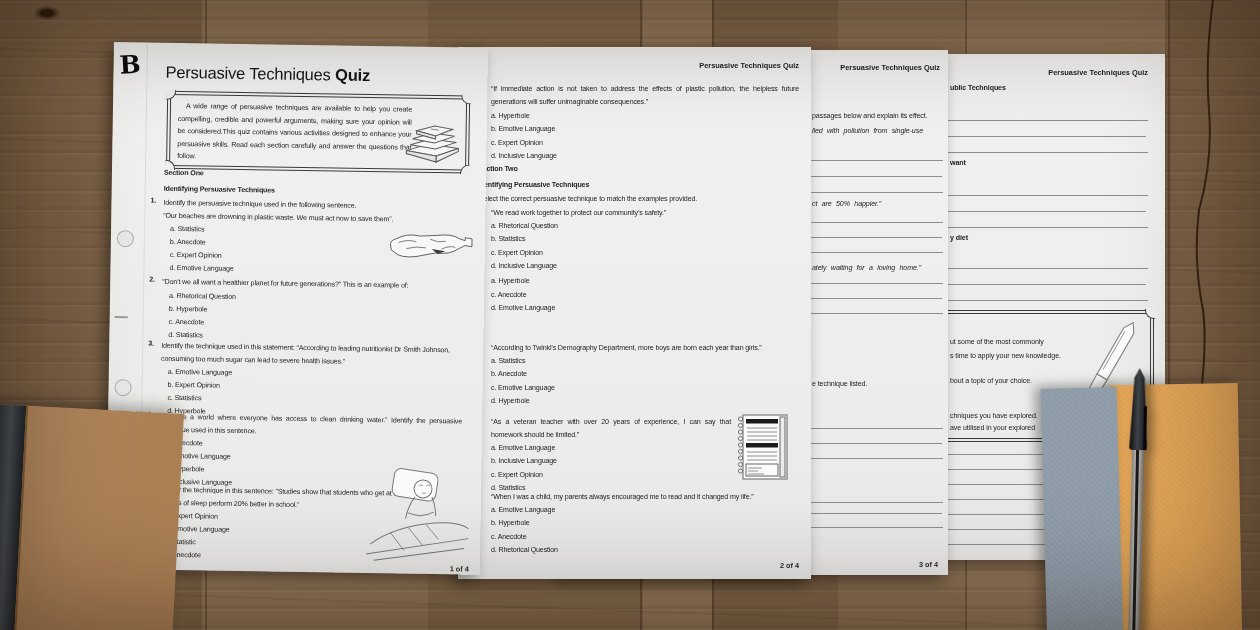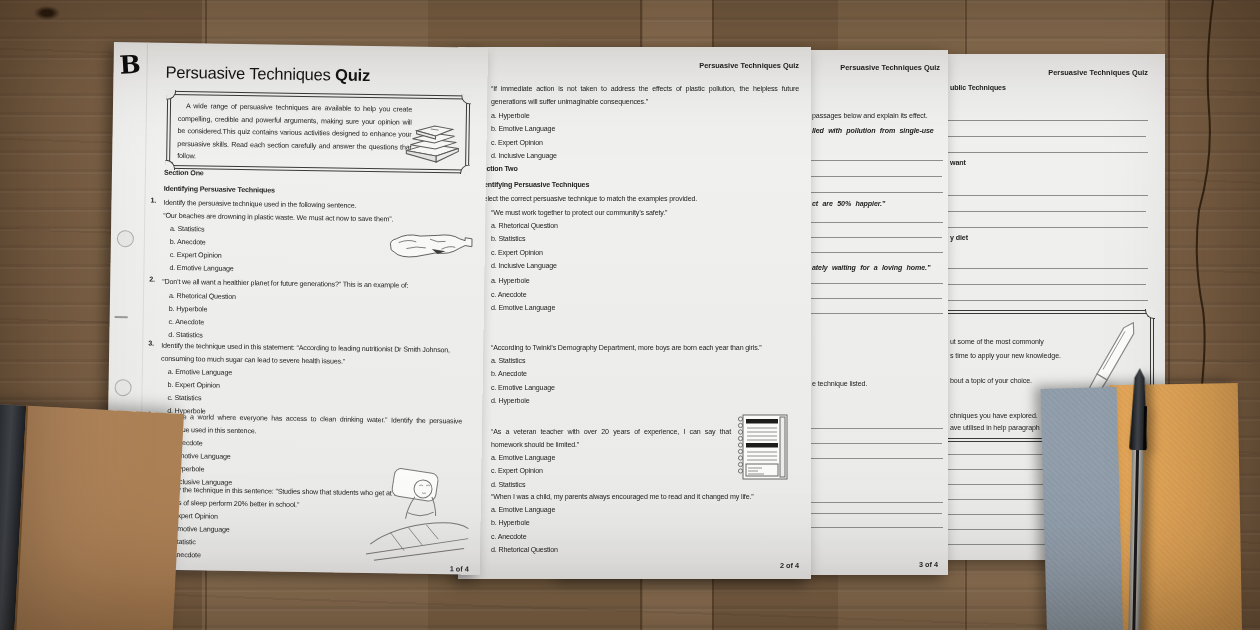--- a/index.html
+++ b/index.html
@@ -56,21 +56,21 @@
 
   
   #page2{left:458px;top:47px;width:353px;height:532px;z-index:13;}
   .q2block{position:absolute;left:33px;width:308px;font-size:7.1px;letter-spacing:-0.15px;color:#232323;}
   .quote{line-height:12.8px;}
 
   
   #page3{left:560px;top:50px;width:388px;height:525px;z-index:12;}
   #page4{left:700px;top:54px;width:465px;height:506px;z-index:11;}
   .frag{position:absolute;font-size:7.1px;letter-spacing:-0.1px;color:#232323;white-space:nowrap;}
-  .fragq{font-weight:bold;font-style:italic;word-spacing:2.5px;}
+  .fragq{font-weight:normal;font-style:italic;word-spacing:2.5px;}
 
   
   #nbTan{position:absolute;left:-60px;top:414px;width:244px;height:280px;transform:rotate(3deg);transform-origin:100% 0;
          z-index:22;background:linear-gradient(100deg,#bb9065,#ac8055 75%);box-shadow:-8px -4px 16px rgba(0,0,0,0.35);}
   #nbTan .spine{position:absolute;left:54px;top:0;width:32px;height:100%;
          background:linear-gradient(90deg,#262c33,#49505a 55%,#1e2329);}
   #nbTan .edge{position:absolute;left:86px;top:0;width:2px;height:100%;background:#835d36;}
   #nbGray{position:absolute;left:1044px;top:388px;width:76px;height:260px;transform:rotate(-1.5deg);z-index:21;
          background:repeating-linear-gradient(45deg,rgba(255,255,255,0.05) 0 2px,transparent 2px 4px),#8d9aa7;
          box-shadow:-6px -3px 12px rgba(0,0,0,0.35);}
@@ -119,21 +119,21 @@
 
   <div class="fancybox" style="left:150px;top:256px;width:302px;height:130px">
     <div class="inner"></div>
     <span class="cnr tr"></span>
       <span class="cnr br"></span>
   </div>
   <div class="frag" style="left:250px;top:284px">ut some of the most commonly</div>
   <div class="frag" style="left:250px;top:298px">s time to apply your new knowledge.</div>
   <div class="frag" style="left:250px;top:323px">bout a topic of your choice.</div>
   <div class="frag" style="left:250px;top:358px">chniques you have explored.</div>
-  <div class="frag" style="left:250px;top:370px">ave utilised in help paragraph</div>
+  <div class="frag" style="left:250px;top:370px">ave utilised in your explored</div>
   <svg style="position:absolute;left:372px;top:258px;width:60px;height:130px;transform:rotate(30deg)" viewBox="0 0 26 112">
     <g stroke="#8a8a8a" fill="#fbfbf9" stroke-width="1">
       <path d="M13 2 L18 10 L18 56 L8 56 L8 10 Z"></path>
       <path d="M10.5 12 L10.5 50" stroke-width="0.7" fill="none"></path>
       <path d="M8 56 L18 56 L17 92 L13 104 L9 92 Z"></path>
       <path d="M13 104 L13 110" fill="none"></path>
     </g>
   </svg>
   <div class="wline" style="left:246px;top:400px;width:202px"></div>
   <div class="wline" style="left:246px;top:415px;width:200px"></div>
@@ -180,21 +180,21 @@
       <div>c. Expert Opinion</div>
       <div>d. Inclusive Language</div>
     </div>
   </div>
 
   <div class="t b" style="left:20px;top:116px">Section Two</div>
   <div class="t b" style="left:20px;top:132px">Identifying Persuasive Techniques</div>
   <div class="t" style="left:21px;top:146px">Select the correct persuasive technique to match the examples provided.</div>
 
   <div class="q2block" style="top:160px">
-    <div class="quote">“We must work together to protect our community’s safety.”</div>
+    <div class="quote">“We read work together to protect our community’s safety.”</div>
     <div class="opts2">
       <div>a. Rhetorical Question</div>
       <div>b. Statistics</div>
       <div>c. Expert Opinion</div>
       <div>d. Inclusive Language</div>
     </div>
   </div>
 
   <div class="q2block" style="top:228px">
     <div class="opts2">
@@ -207,24 +207,25 @@
   <div class="q2block" style="top:295px">
     <div class="quote just wrap" style="width:276px">“According to Twinkl’s Demography Department, more boys are born each year than girls.”</div>
     <div class="opts2">
       <div>a. Statistics</div>
       <div>b. Anecdote</div>
       <div>c. Emotive Language</div>
       <div>d. Hyperbole</div>
     </div>
   </div>
 
-  <div class="q2block" style="top:379px">
+  <div class="q2block" style="top:369px">
     <div class="quote just wrap" style="width:240px">“As a veteran teacher with over 20 years of experience, I can say that homework should be limited.”</div>
     <div class="opts2">
       <div>a. Emotive Language</div>
+      <div>b. Inclusive Language</div>
       <div>c. Expert Opinion</div>
       <div>d. Statistics</div>
     </div>
   </div>
   <svg style="position:absolute;left:277px;top:366px;width:58px;height:70px" viewBox="0 0 58 70">
     <g stroke="#666" stroke-width="1" fill="#fafaf8">
       <rect x="8" y="2" width="44" height="64"></rect>
       <rect x="45" y="4" width="5" height="60" fill="#ececea"></rect>
       <g fill="none" stroke-width="0.9">
         <circle cx="5.5" cy="6" r="2.1"></circle>

